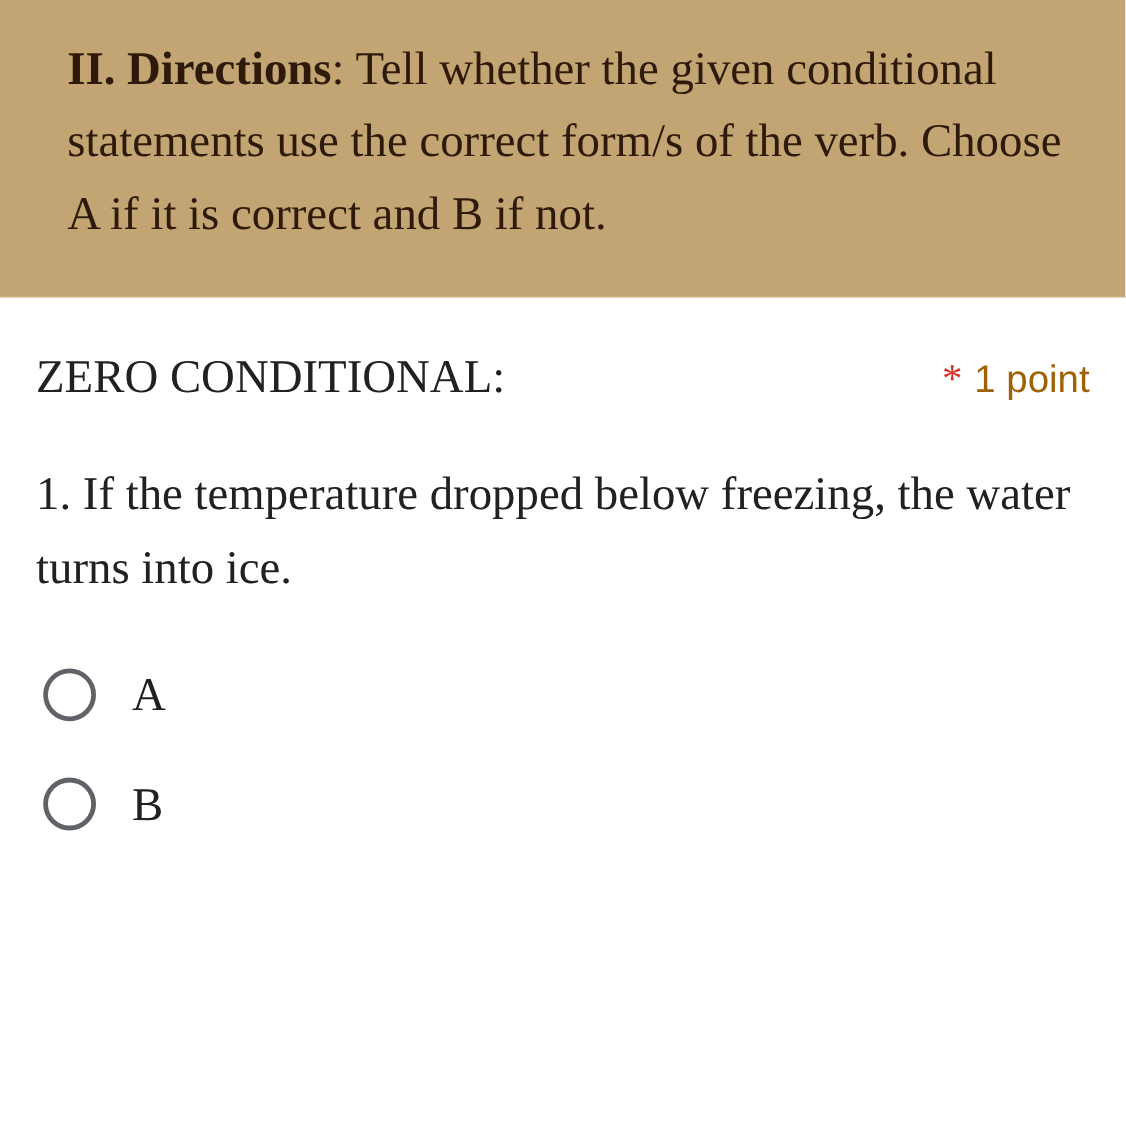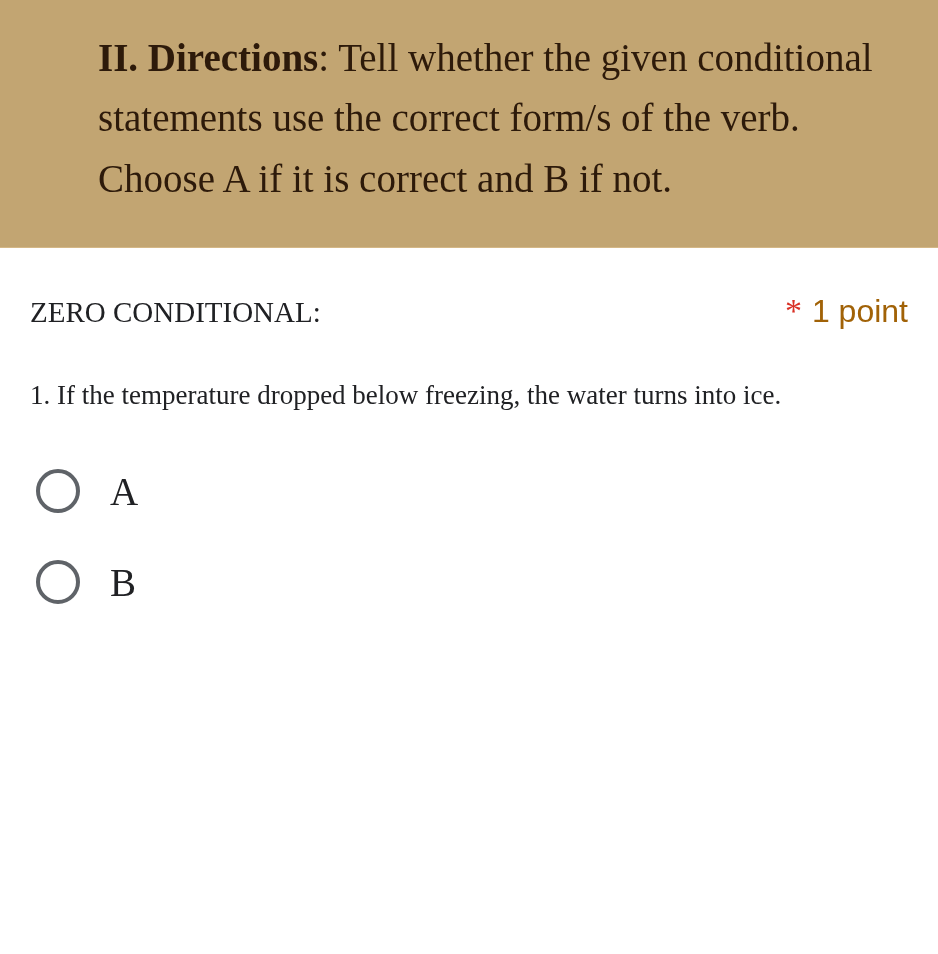--- a/index.html
+++ b/index.html
@@ -8,21 +8,21 @@
     padding: 0;
   }
   body {
     font-family: Georgia, 'Times New Roman', serif;
     width: 938px;
     background: #fff;
     color: #202124;
   }
   .directions-panel {
     background: #c2a572;
-    padding: 28px 40px 38px 98px;
+    padding: 28px 40px 38px 56px;
     border-bottom: 1px solid #d4b786;
   }
   .directions-text {
     font-size: 39px;
     line-height: 1.55;
     color: #2d1a0a;
   }
   .directions-text .bold-lead {
     font-weight: 700;
   }
@@ -30,42 +30,42 @@
     padding: 44px 30px 30px 30px;
     background: #fff;
   }
   .question-header {
     display: flex;
     align-items: baseline;
     justify-content: space-between;
     margin-bottom: 44px;
   }
   .question-title {
-    font-size: 29px;
+    font-size: 39px;
     color: #202124;
     font-weight: 400;
     text-align: right;
   }
   .points-wrap {
     display: flex;
     align-items: baseline;
     gap: 10px;
     white-space: nowrap;
   }
   .required-star {
     color: #d93025;
     font-size: 34px;
   }
   .points-text {
     font-family: Arial, Helvetica, sans-serif;
     color: #a16207;
     font-size: 32px;
   }
   .question-body {
-    font-size: 27px;
+    font-size: 39px;
     line-height: 1.58;
     color: #202124;
     margin-bottom: 52px;
   }
   .options {
     display: flex;
     flex-direction: column;
     gap: 46px;
     padding-left: 6px;
   }

